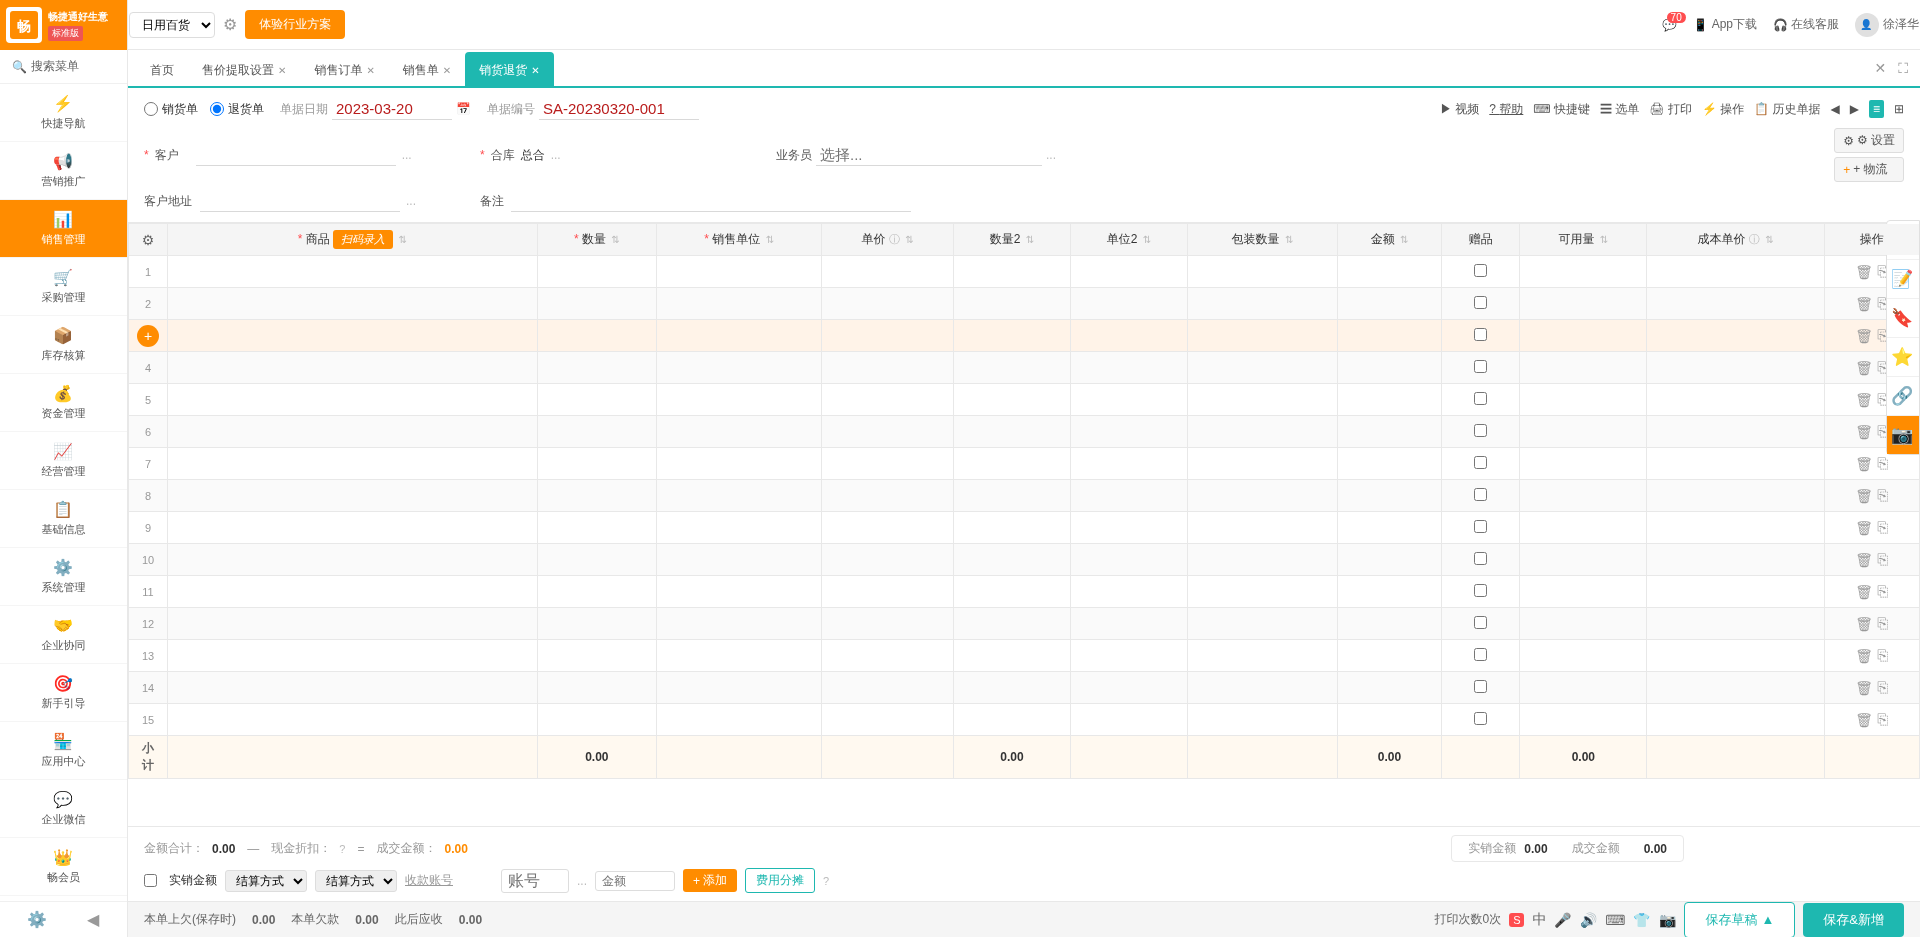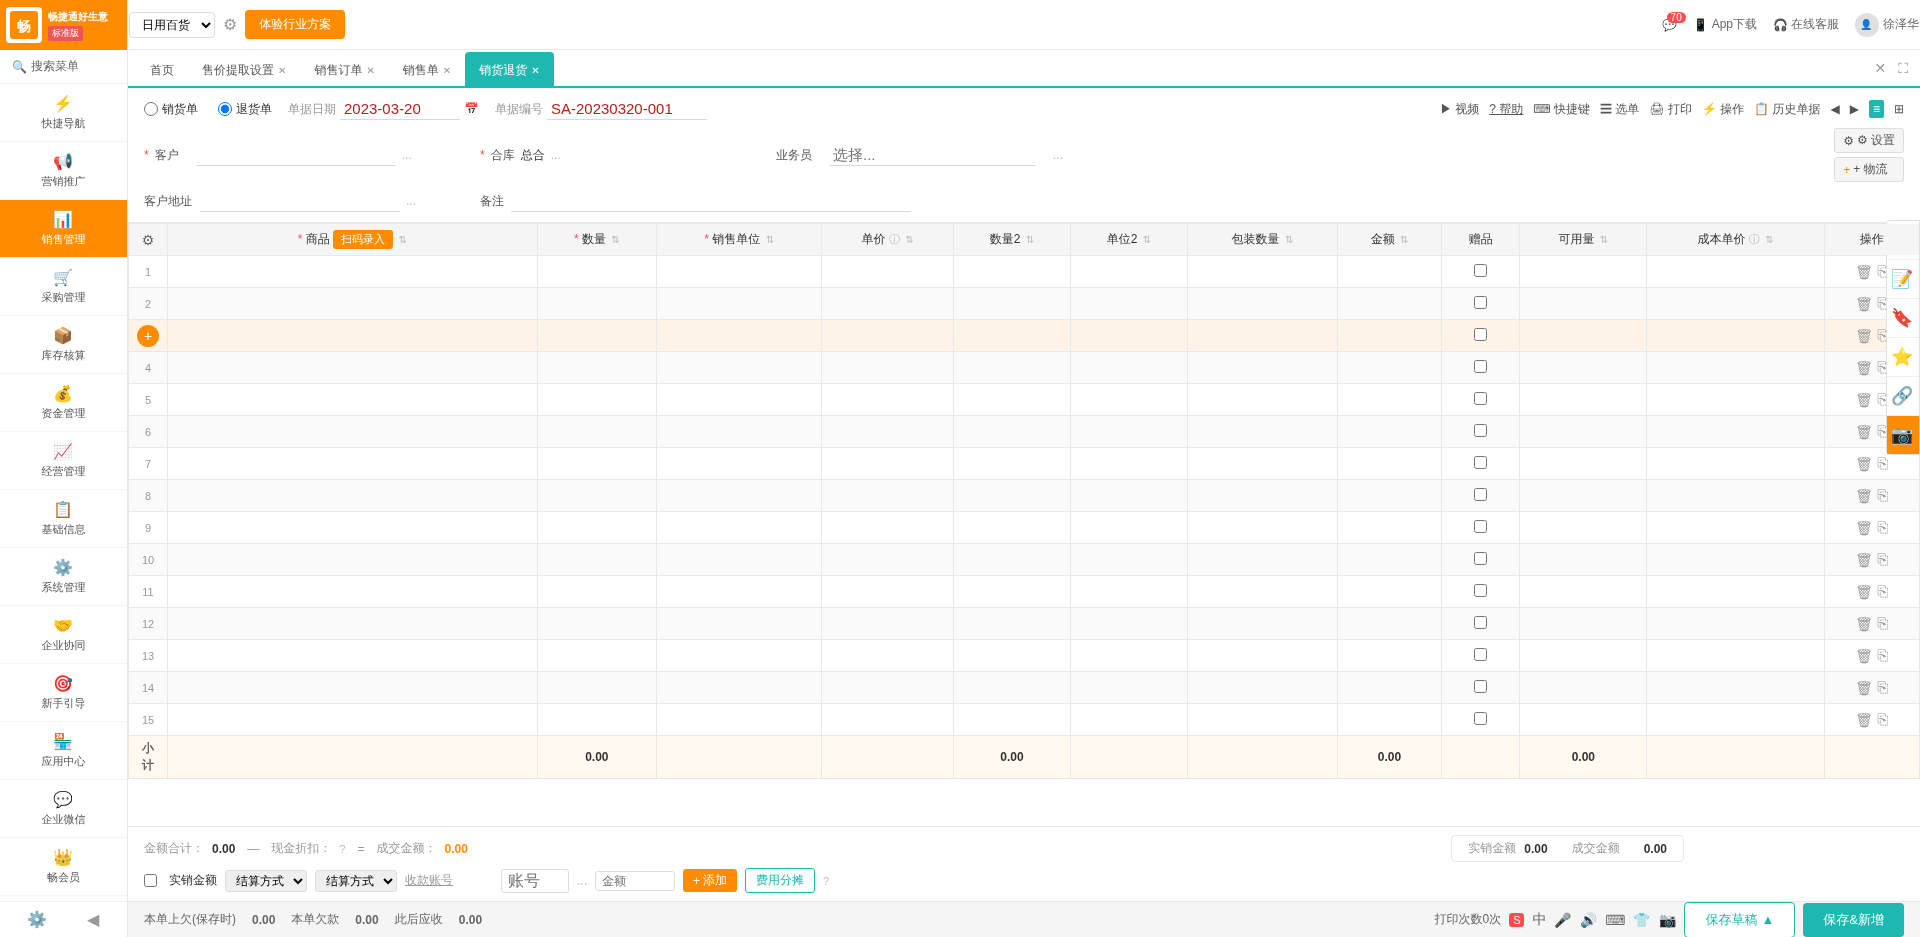--- a/index.html
+++ b/index.html
@@ -40,42 +40,42 @@
     
     .tabbar { display: flex; align-items: center; background: #fff; border-bottom: 2px solid #1eb8b0; padding: 0 8px; height: 38px; }
     .tab { padding: 8px 14px; cursor: pointer; font-size: 12px; color: #555; border-top: 2px solid transparent; margin-top: 2px; display: flex; align-items: center; gap: 4px; }
     .tab.active { color: #fff; background: #1eb8b0; border-radius: 4px 4px 0 0; }
     .tab-close { font-size: 10px; color: #999; cursor: pointer; }
     .tabbar-close { margin-left: auto; font-size: 14px; color: #999; cursor: pointer; padding: 4px; }
     .tabbar-expand { font-size: 14px; color: #999; cursor: pointer; padding: 4px; }
     .form-row { display: flex; align-items: center; gap: 16px; margin-bottom: 8px; }
     .form-row:last-child { margin-bottom: 0; }
     
-    .radio-group { display: flex; align-items: center; gap: 20px; }
+    .radio-group { display: flex; align-items: center; gap: 12px; }
     .radio-item { display: flex; align-items: center; gap: 4px; cursor: pointer; }
     .radio-input { width: 14px; height: 14px; }
     .form-input { border: none; border-bottom: 1px solid #d9d9d9; padding: 2px 4px; font-size: 15px; min-width: 120px; outline: none; color: #b91c1c; }
     
     .date-field { display: flex; align-items: center; gap: 4px; }
     .doc-no { display: flex; align-items: center; gap: 4px; }
     
     
     .table-wrapper { flex: 1; overflow: auto; background: #fff; position: relative; }
     .data-table { width: 100%; border-collapse: collapse; font-size: 12px; }
     .data-table th { background: #f5f5f5; border: 1px solid #e8e8e8; padding: 6px 8px; text-align: center; font-weight: normal; color: #333; white-space: nowrap; position: sticky; top: 0; z-index: 2; }
     .data-table td { border: 1px solid #e8e8e8; padding: 4px 8px; text-align: center; height: 32px; }
     .data-table tr:nth-child(even) { background: #fafafa; }
     .data-table tr.highlighted { background: #fff3e8; }
     .data-table tr.highlighted td { background: #fff3e8; }
     .row-num { color: #999; font-size: 11px; }
     
     .th-settings { background: #f5f5f5; width: 30px; }
     .th-icon { font-size: 14px; color: #666; cursor: pointer; }
     
-    .scan-btn { background: #ff8c00; color: #fff; border: none; border-radius: 3px; padding: 2px 8px; font-size: 11px; cursor: pointer; }
+    .scan-btn { background: #ff8c00; color: #fff; border: none; border-radius: 3px; padding: 2px 8px; font-size: 11px; cursor: pointer; font-style: italic; }
     
     .checkbox-cell input[type=checkbox] { cursor: pointer; }
     
     .sort-arrow { color: #bbb; font-size: 10px; margin-left: 2px; cursor: pointer; }
     
     
     .row-actions { display: flex; align-items: center; justify-content: center; gap: 4px; }
     .row-action-btn { border: none; background: none; cursor: pointer; color: #999; font-size: 14px; }
     
     .add-row-btn { width: 22px; height: 22px; background: #ff8c00; color: #fff; border-radius: 50%; border: none; cursor: pointer; font-size: 14px; display: flex; align-items: center; justify-content: center; }
@@ -303,21 +303,21 @@
           <span style="color:#555;min-width:35px;">客户</span>
           <input type="text" class="form-input" style="flex: 1 1 0%; max-width: 200px;">
           <span style="color:#bbb;cursor:pointer;">...</span>
         </div>
         <div style="display:flex;align-items:center;gap:6px;min-width:280px;">
           <span style="color:#ff4d4f;">*</span>
           <span style="color:#555;">合库</span>
           <span style="color:#333;">总合</span>
           <span style="color:#bbb;cursor:pointer;">...</span>
         </div>
-        <div style="display:flex;align-items:center;gap:17px;min-width:280px;">
+        <div style="display:flex;align-items:center;gap:4px;min-width:280px;">
           <span style="color:#555;">业务员</span>
           <input type="text" class="form-input" style="flex: 1 1 0%;" placeholder="选择...">
           <span style="color:#bbb;cursor:pointer;">...</span>
         </div>
 
         <div style="margin-left:auto;display:flex;flex-direction:column;gap:4px;">
           <button class="form-right-btn">
             <span>⚙</span>
             <span>⚙ 设置</span>
           </button>

